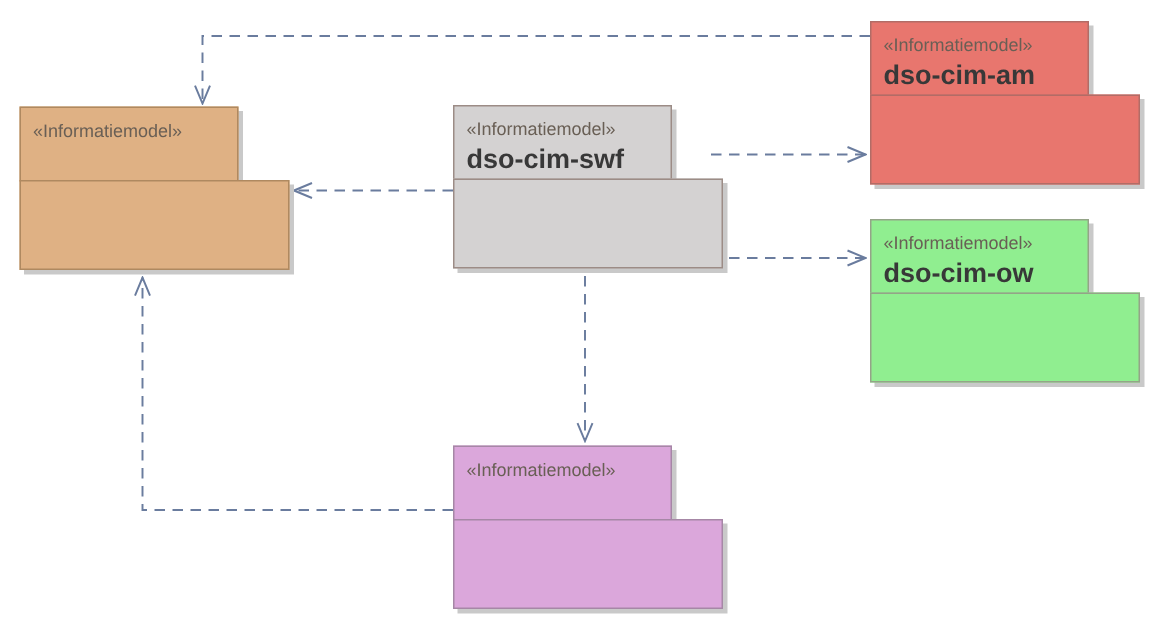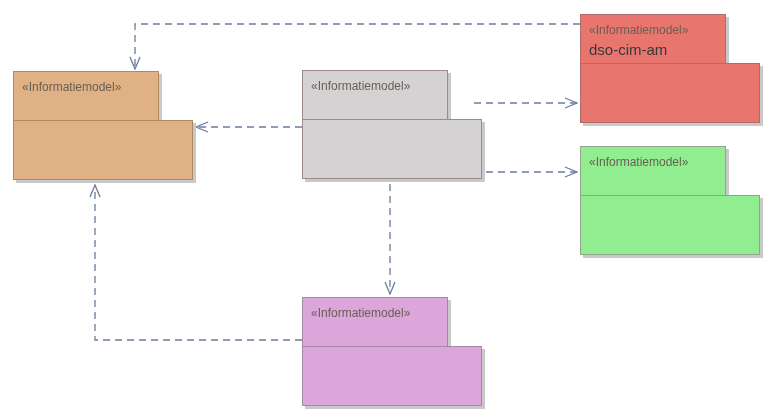--- a/index.html
+++ b/index.html
@@ -52,23 +52,23 @@
     box-shadow: 3px 3px 0 var(--shadow, #c9c9c9);
     margin-top: -1.5px;
   }
   .stereotype {
     font-size: 12px;
     line-height: 20px;
     color: var(--st-color, #695F55);
     white-space: nowrap;
   }
   .pkg-name {
-    font-size: 15px;
+    font-size: 18px;
     line-height: 20px;
-    font-weight: normal;
+    font-weight: bold;
     color: var(--name-color, #383838);
     white-space: nowrap;
   }
 </style>
 </head>
 <body>
 
 <div class="canvas">
 
   <svg id="connector-layer" width="773" height="418" viewBox="0 0 773 418" xmlns="http://www.w3.org/2000/svg">
@@ -88,35 +88,37 @@
   <div class="package" id="pkg-0" style="left: 13px; top: 71px; --fill: #DFB184; --border: #AF8960;">
     <div class="pkg-tab" style="width: 146px; height: 50px;">
       <div class="stereotype">«Informatiemodel»</div>
     </div>
     <div class="pkg-body" style="width: 180px; height: 60px;"></div>
   </div>
 
   <div class="package" id="pkg-1" style="left: 302px; top: 70px; --fill: #D4D2D2; --border: #9C8C86;">
     <div class="pkg-tab" style="width: 146px; height: 50px;">
       <div class="stereotype">«Informatiemodel»</div>
+      <div class="pkg-name">dso-cim-swf</div>
     </div>
     <div class="pkg-body" style="width: 180px; height: 60px;"></div>
   </div>
 
   <div class="package" id="pkg-2" style="left: 580px; top: 14px; --fill: #E8766E; --border: #B26C66;">
     <div class="pkg-tab" style="width: 146px; height: 50px;">
       <div class="stereotype">«Informatiemodel»</div>
       <div class="pkg-name">dso-cim-am</div>
     </div>
     <div class="pkg-body" style="width: 180px; height: 60px;"></div>
   </div>
 
   <div class="package" id="pkg-3" style="left: 580px; top: 146px; --fill: #90EE90; --border: #94A488;">
     <div class="pkg-tab" style="width: 146px; height: 50px;">
       <div class="stereotype">«Informatiemodel»</div>
+      <div class="pkg-name">dso-cim-ow</div>
     </div>
     <div class="pkg-body" style="width: 180px; height: 60px;"></div>
   </div>
 
   <div class="package" id="pkg-4" style="left: 302px; top: 297px; --fill: #DBA7DB; --border: #A687A6;">
     <div class="pkg-tab" style="width: 146px; height: 50px;">
       <div class="stereotype">«Informatiemodel»</div>
     </div>
     <div class="pkg-body" style="width: 180px; height: 60px;"></div>
   </div>

